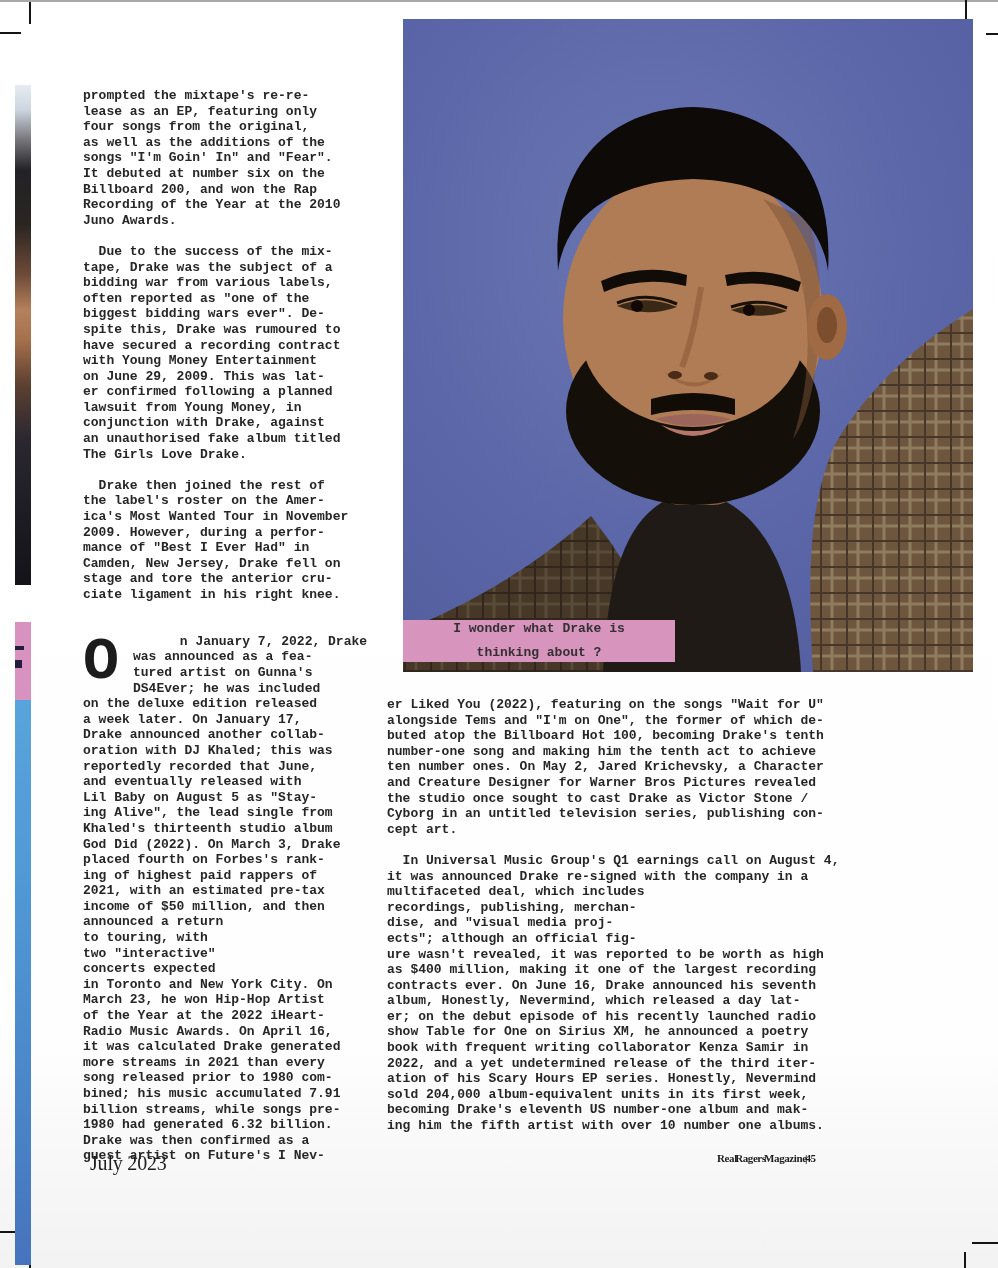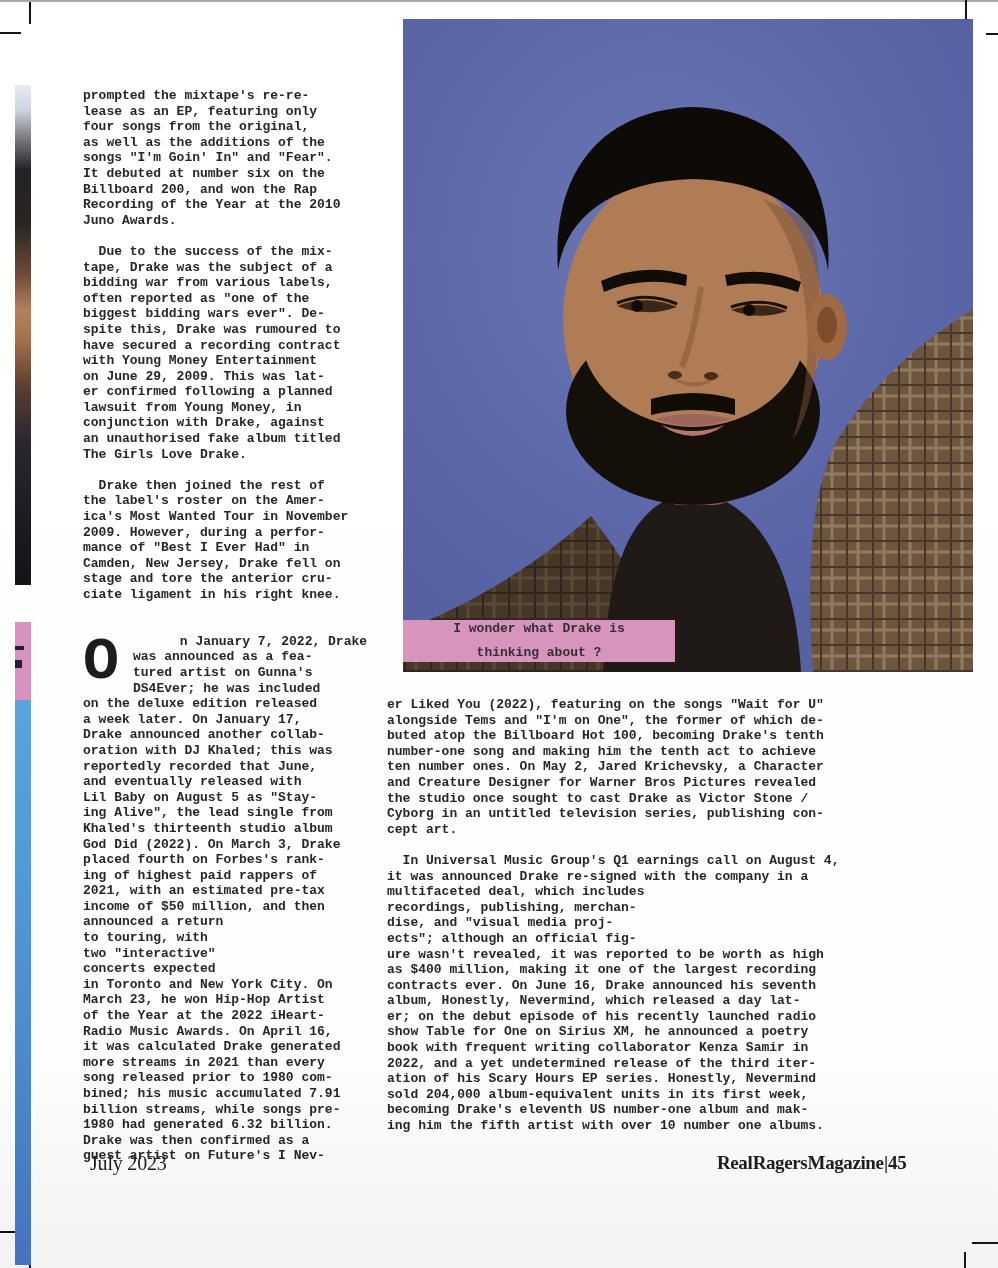--- a/index.html
+++ b/index.html
@@ -67,21 +67,21 @@
 
   
   .footer-left{
     position:absolute;left:90px;top:1152px;
     font-family:"Liberation Serif","DejaVu Serif",serif;
     font-size:20px;color:#1d1d1d;letter-spacing:-0.2px;
   }
   .footer-right{
     position:absolute;left:717px;top:1152px;width:160px;
     font-family:"Liberation Serif","DejaVu Serif",serif;
-    font-size:19px;font-weight:600;color:#1d1d1d;
+    font-size:11px;font-weight:600;color:#1d1d1d;
     letter-spacing:-0.4px;word-spacing:-4px;white-space:nowrap;
   }
 </style>
 </head>
 <body>
 
 <div class="page">
 
   <div class="top-hairline"></div>
 

